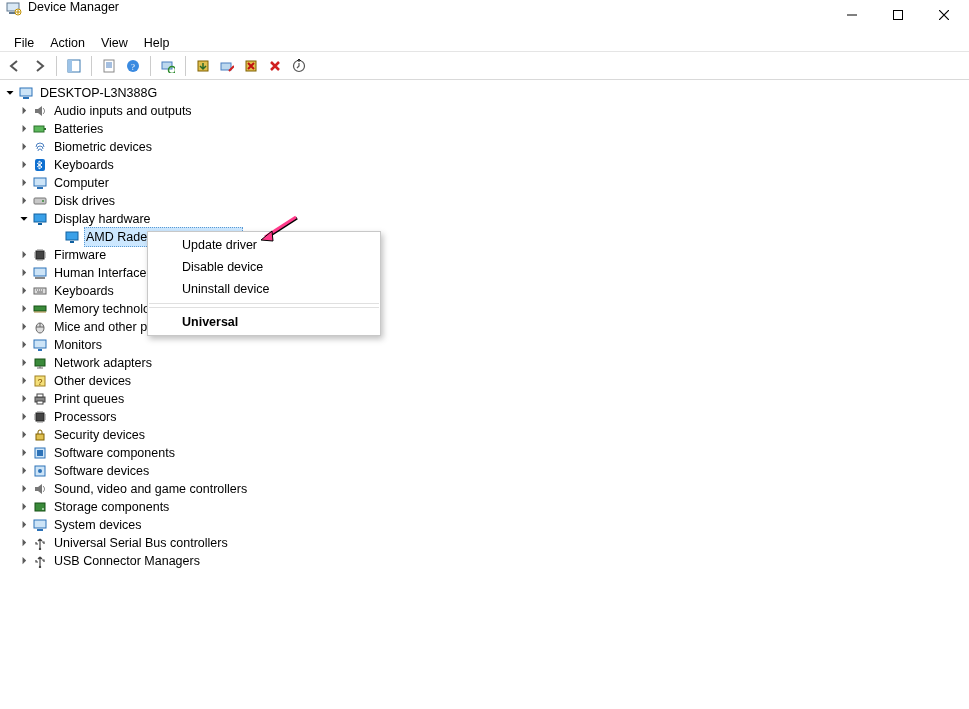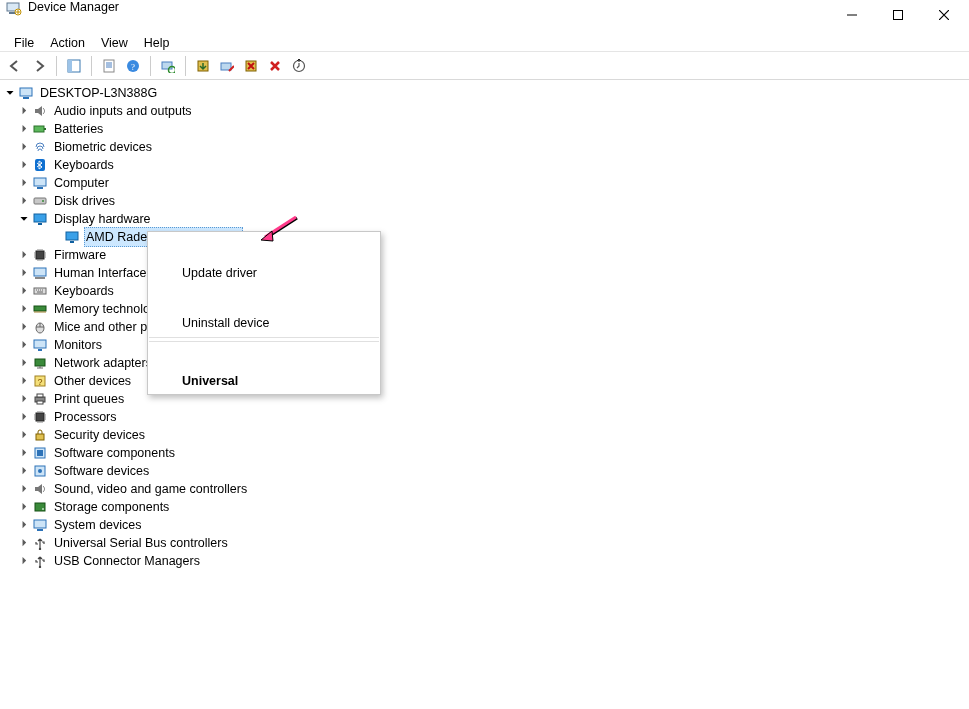--- a/index.html
+++ b/index.html
@@ -17,21 +17,21 @@
   .tree { padding:4px 0 0 4px; user-select:none; }
   .row { display:flex; align-items:center; height:18px; line-height:18px; white-space:nowrap;}
   .chev { width:12px; text-align:center; color:#5a5a5a; font-size:10px; cursor:default;}
   .chev.open { color:#000;}
   .cico { width:16px; height:16px; margin:0 4px 0 2px; display:inline-flex; align-items:center; justify-content:center;}
   .indent1 { padding-left:14px;}
   .indent2 { padding-left:32px;}
   .selected .label-span { background:#cde8ff; border:1px dotted #5a9bd6; padding:0 1px;}
   .label-span { padding:0 2px;}
   .ctxmenu { position:absolute; background:#fff; border:1px solid #c8c8c8; box-shadow:2px 3px 6px rgba(0,0,0,0.25); padding:2px 0; z-index:50; width:234px; left:147px; top:231px;}
-  .ctxitem { padding:4px 10px 4px 34px; font-size:12.5px;margin-top:28px;}
+  .ctxitem { padding:4px 10px 4px 34px; font-size:12.5px;}
   .ctxsep { height:1px; background:#e0e0e0; margin:3px 1px;}
   .arrow { position:absolute; left:258px; top:214px; z-index:60;}
   svg { display:block; }
 </style>
 </head>
 <body>
 
 <div class="titlebar">
   <span class="icon">
     <svg width="16" height="16" viewBox="0 0 16 16">
@@ -413,20 +413,21 @@
             <circle cx="7" cy="13" r="1.2" fill="#444"></circle>
           </svg>
         </span>
         <span class="label-span">USB Connector Managers</span>
       </div>
   </div>
 </div>
 
 <div class="ctxmenu">
   <div class="ctxitem">Update driver</div>
+  <div class="ctxitem">Disable device</div>
   <div class="ctxitem">Uninstall device</div>
   <div class="ctxsep"></div>
   <div class="ctxsep"></div>
   <div class="ctxitem" style="font-weight:bold">Universal</div>
 </div>
 
 <div class="arrow">
   <svg width="42" height="32" viewBox="0 0 42 32">
     <path d="M39 4 L8 24" stroke="#000" stroke-width="3" fill="none"></path>
     <path d="M38 3 L7 23" stroke="#ff3a8a" stroke-width="3" fill="none"></path>

